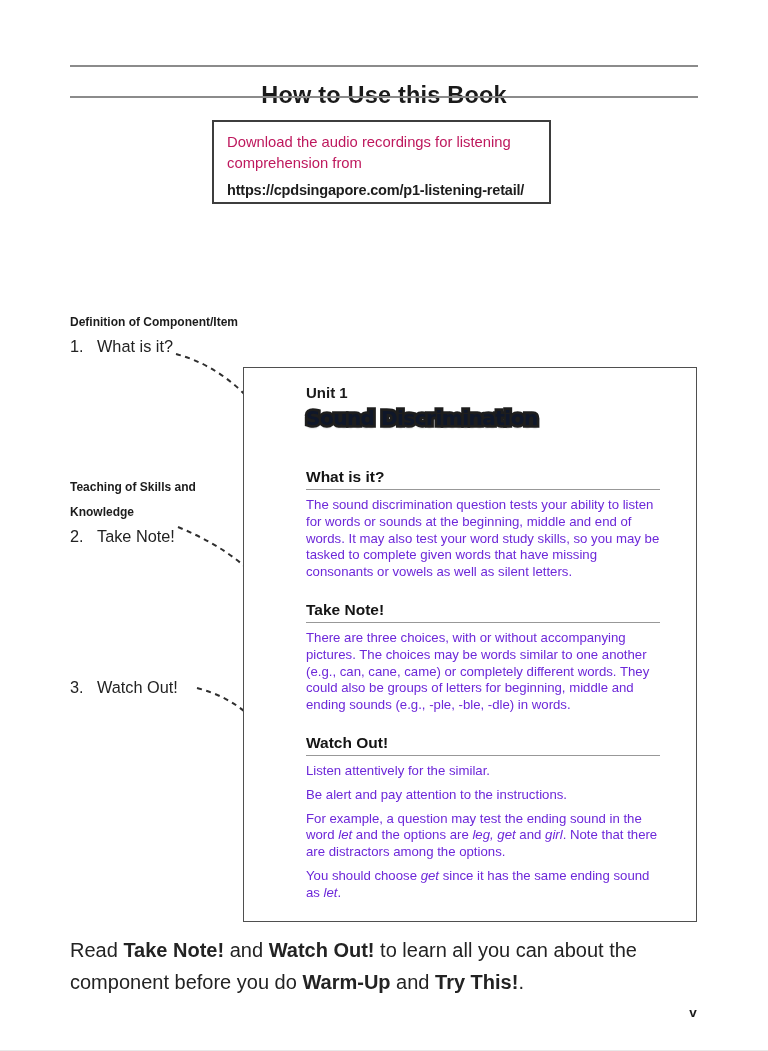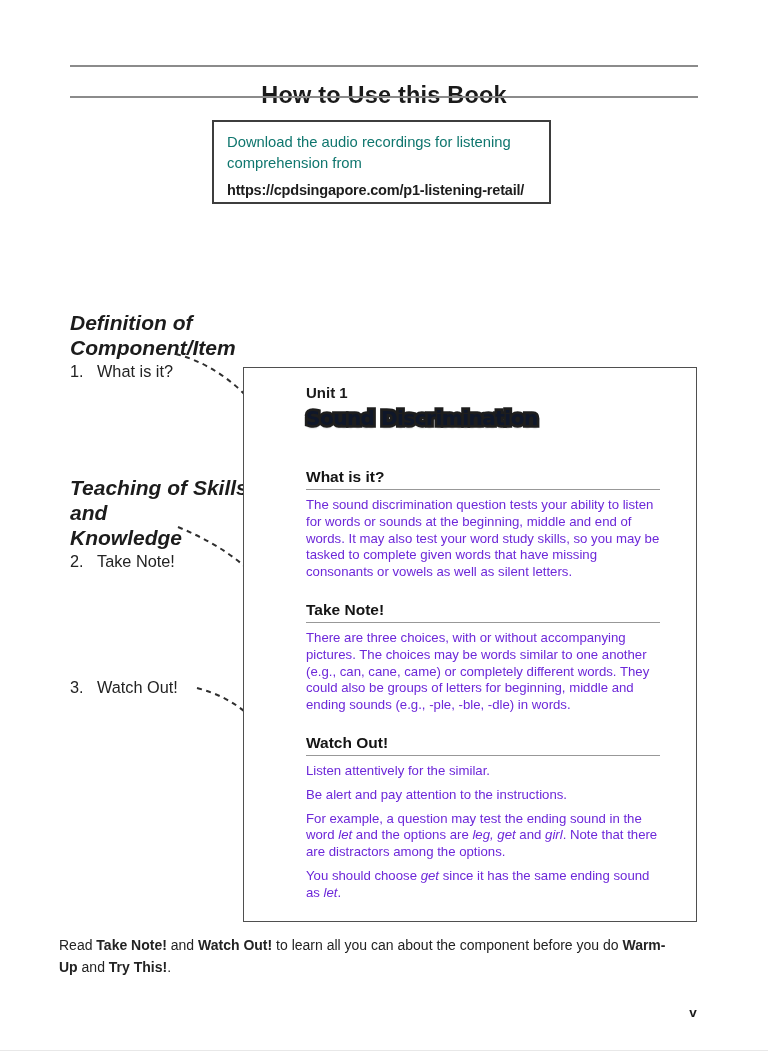--- a/index.html
+++ b/index.html
@@ -20,35 +20,35 @@
     position:absolute;left:70px;top:66px;width:628px;
     text-align:center;font-size:23.5px;font-weight:bold;color:#1a1a1a;
     letter-spacing:0.2px;
   }
   
   .dl-box{
     position:absolute;left:212px;top:120px;width:339px;height:84px;
     border:2px solid #3d3d3d;box-sizing:border-box;
     padding:10px 13px;background:#fff;
   }
-  .dl-text{font-size:14.8px;line-height:1.42;color:#0f766e;}
+  .dl-text{font-size:14.8px;line-height:1.42;color:#be185d;}
   .dl-url{
     font-size:14.5px;font-weight:bold;color:#1d1d1d;
     margin-top:8px;white-space:nowrap;letter-spacing:-0.2px;
     text-decoration:none;display:block;
   }
   
   .intro{position:absolute;left:70px;top:229px;font-size:16.3px;color:#232323;}
   
   .anno{position:absolute;left:70px;width:200px;}
   .anno-1{top:310px;}
   .anno-2{top:475px;}
   .anno-3{top:676px;}
   .anno-heading{
-    font-weight:bold;font-style:italic;font-size:21px;line-height:25px;color:#1c1c1c;
+    font-weight:bold;font-size:12px;line-height:25px;color:#1c1c1c;
   }
   .anno-item{display:flex;font-size:16.3px;color:#232323;margin-top:2px;}
   .anno-num{width:27px;flex:0 0 27px;}
   
   .arrow-layer{position:absolute;left:0;top:0;width:768px;height:1051px;pointer-events:none;}
   
   .sample-box{
     position:absolute;left:243px;top:367px;width:454px;height:555px;
     border:1.5px solid #4f4f4f;box-sizing:border-box;
     padding:16px 36px 0 62px;background:#fff;
@@ -74,22 +74,22 @@
     font-size:15.5px;font-weight:bold;color:#141414;
     padding-bottom:3px;border-bottom:1.5px solid #989898;
   }
   .sec-para{
     margin:7px 0 0 0;font-size:13.2px;line-height:16.8px;color:#6d28d9;
   }
   .it{font-style:italic;}
   .bd{font-weight:bold;}
   
   .footer-note{
-    position:absolute;left:59px;top:934px;width:618px;
-    font-size:14px;line-height:1.6;color:#232323;
+    position:absolute;left:70px;top:934px;width:618px;
+    font-size:20px;line-height:1.6;color:#232323;
   }
   .page-number{
     position:absolute;left:668px;top:1005px;width:50px;text-align:center;
     font-size:13.5px;font-weight:bold;color:#1a1a1a;
   }
 </style>
 </head>
 <body>
 
 <div class="page">

